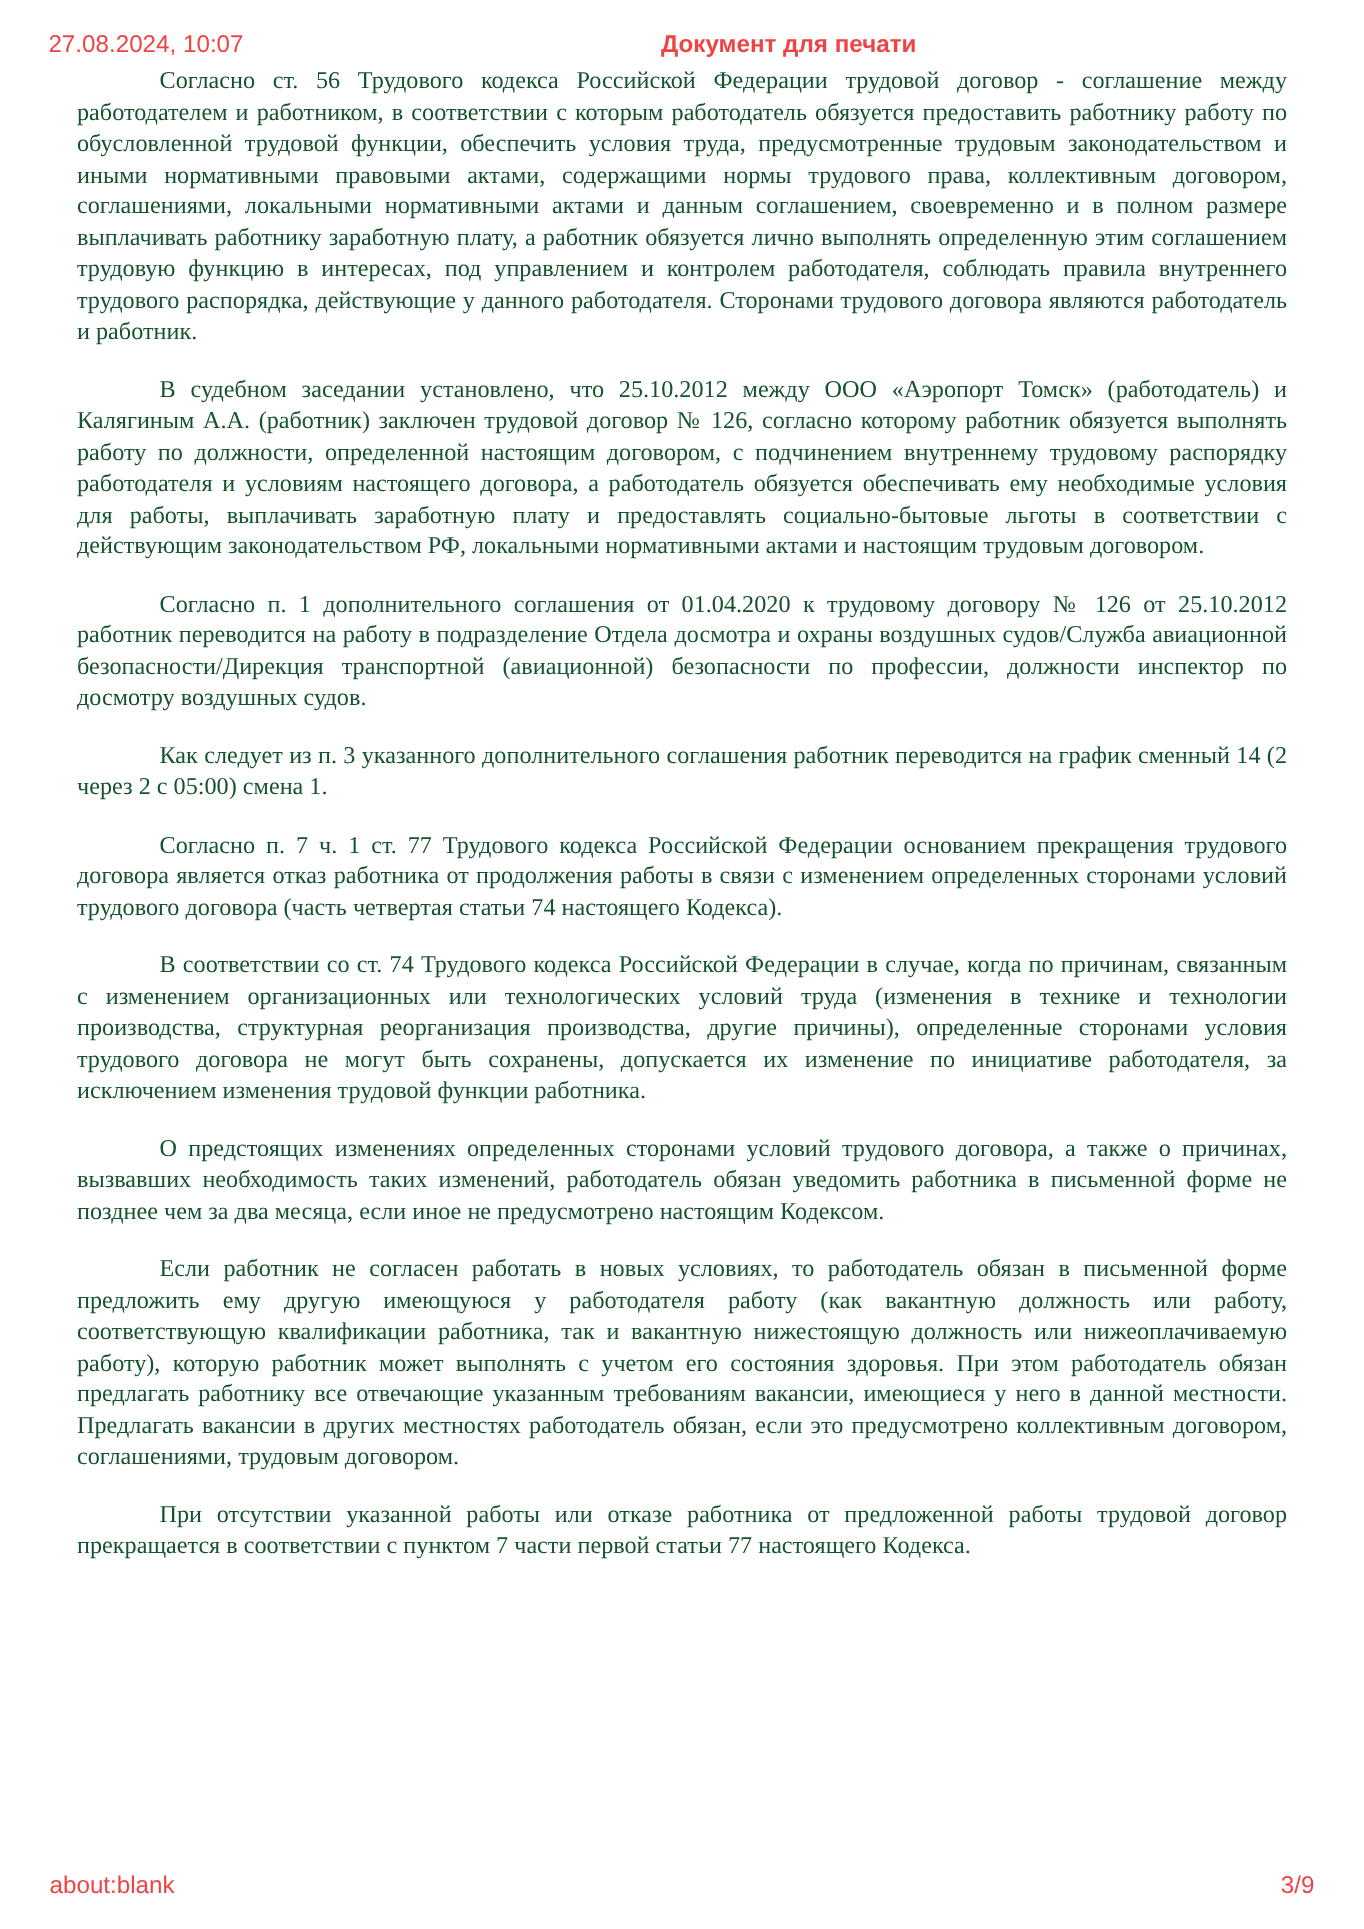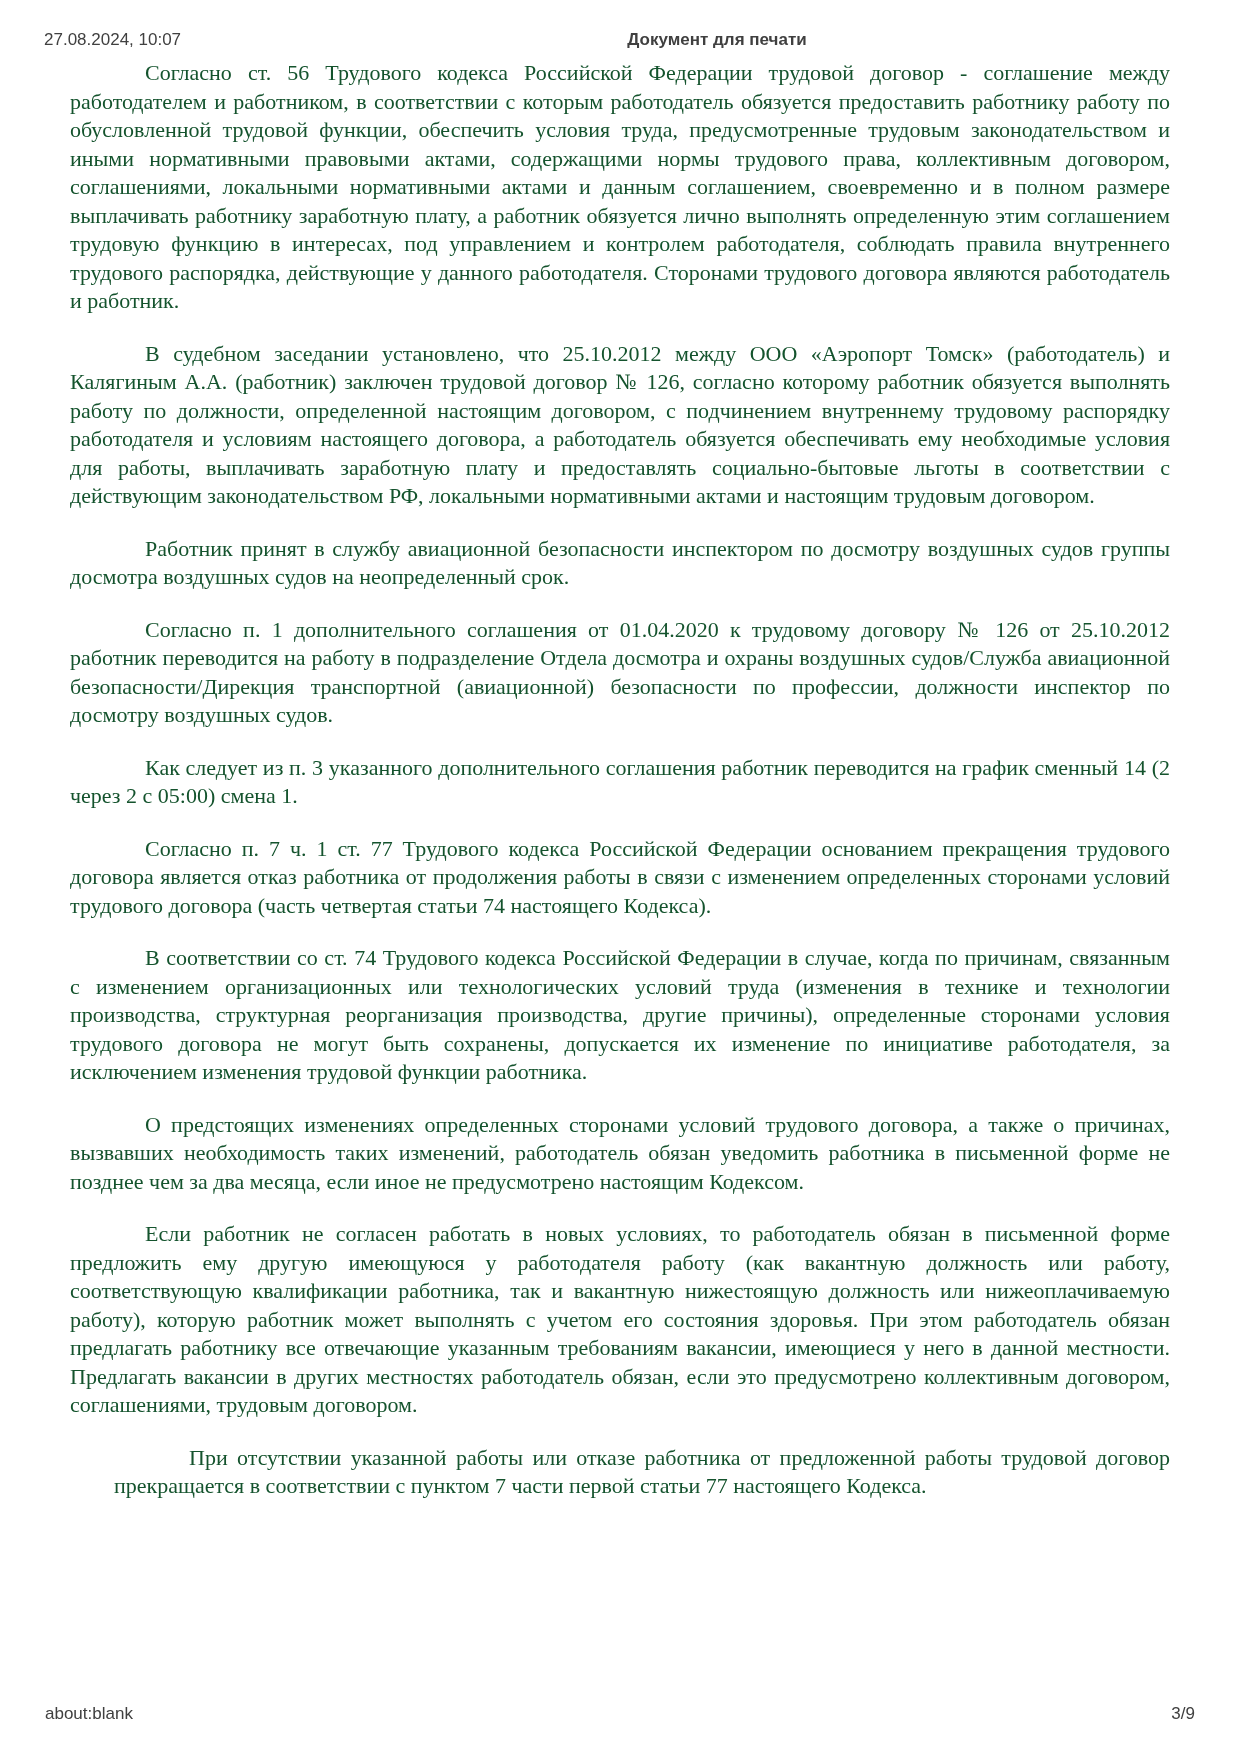--- a/index.html
+++ b/index.html
@@ -11,23 +11,23 @@
     position: relative;
     width: 1240px;
     height: 1754px;
     background: #ffffff;
     color: #000000;
     overflow: hidden;
   }
   .print-meta {
     position: absolute;
     font-family: "Liberation Sans", sans-serif;
-    font-size: 17px;
+    font-size: 22px;
     line-height: 20px;
-    color: #404040;
+    color: #ef4444;
     white-space: nowrap;
   }
   .print-datetime { left: 44px; top: 30px; }
   .print-title   { left: 717px; top: 30px; transform: translateX(-50%); font-weight: bold; }
   .footer-url    { left: 45px;  top: 1704px; text-align: right; }
   .footer-page   { right: 45px; top: 1704px; text-align: left; }
 
   .doc-content {
     position: absolute;
     left: 70px;
@@ -36,35 +36,34 @@
     font-family: "Liberation Serif", serif;
     font-size: 22px;
     line-height: 28.5px;
     color: #14532d;
   }
   .doc-content p {
     margin: 0 0 24px 0;
     text-indent: 75px;
     text-align: justify;
   }
-  .doc-content p:last-child { margin-bottom: 0; margin-left: 44px; }
+  .doc-content p:last-child { margin-bottom: 0; }
 </style>
 </head>
 <body>
 
 <div class="page">
 
   <div class="print-meta print-datetime">27.08.2024, 10:07</div>
 
   <div class="print-meta print-title">Документ для печати</div>
 
   <div class="doc-content">
     <p>Согласно ст. 56 Трудового кодекса Российской Федерации трудовой договор - соглашение между работодателем и работником, в соответствии с которым работодатель обязуется предоставить работнику работу по обусловленной трудовой функции, обеспечить условия труда, предусмотренные трудовым законодательством и иными нормативными правовыми актами, содержащими нормы трудового права, коллективным договором, соглашениями, локальными нормативными актами и данным соглашением, своевременно и в полном размере выплачивать работнику заработную плату, а работник обязуется лично выполнять определенную этим соглашением трудовую функцию в интересах, под управлением и контролем работодателя, соблюдать правила внутреннего трудового распорядка, действующие у данного работодателя. Сторонами трудового договора являются работодатель и работник.</p>
     <p>В судебном заседании установлено, что 25.10.2012 между ООО «Аэропорт Томск» (работодатель) и Калягиным А.А. (работник) заключен трудовой договор № 126, согласно которому работник обязуется выполнять работу по должности, определенной настоящим договором, с подчинением внутреннему трудовому распорядку работодателя и условиям настоящего договора, а работодатель обязуется обеспечивать ему необходимые условия для работы, выплачивать заработную плату и предоставлять социально-бытовые льготы в соответствии с действующим законодательством РФ, локальными нормативными актами и настоящим трудовым договором.</p>
-    <p>Работник принят в службу авиационной безопасности инспектором по досмотру воздушных судов группы досмотра воздушных судов на неопределенный срок.</p>
     <p>Согласно п. 1 дополнительного соглашения от 01.04.2020 к трудовому договору № 126 от 25.10.2012 работник переводится на работу в подразделение Отдела досмотра и охраны воздушных судов/Служба авиационной безопасности/Дирекция транспортной (авиационной) безопасности по профессии, должности инспектор по досмотру воздушных судов.</p>
     <p>Как следует из п. 3 указанного дополнительного соглашения работник переводится на график сменный 14 (2 через 2 с 05:00) смена 1.</p>
     <p>Согласно п. 7 ч. 1 ст. 77 Трудового кодекса Российской Федерации основанием прекращения трудового договора является отказ работника от продолжения работы в связи с изменением определенных сторонами условий трудового договора (часть четвертая статьи 74 настоящего Кодекса).</p>
     <p>В соответствии со ст. 74 Трудового кодекса Российской Федерации в случае, когда по причинам, связанным с изменением организационных или технологических условий труда (изменения в технике и технологии производства, структурная реорганизация производства, другие причины), определенные сторонами условия трудового договора не могут быть сохранены, допускается их изменение по инициативе работодателя, за исключением изменения трудовой функции работника.</p>
     <p>О предстоящих изменениях определенных сторонами условий трудового договора, а также о причинах, вызвавших необходимость таких изменений, работодатель обязан уведомить работника в письменной форме не позднее чем за два месяца, если иное не предусмотрено настоящим Кодексом.</p>
     <p>Если работник не согласен работать в новых условиях, то работодатель обязан в письменной форме предложить ему другую имеющуюся у работодателя работу (как вакантную должность или работу, соответствующую квалификации работника, так и вакантную нижестоящую должность или нижеоплачиваемую работу), которую работник может выполнять с учетом его состояния здоровья. При этом работодатель обязан предлагать работнику все отвечающие указанным требованиям вакансии, имеющиеся у него в данной местности. Предлагать вакансии в других местностях работодатель обязан, если это предусмотрено коллективным договором, соглашениями, трудовым договором.</p>
     <p>При отсутствии указанной работы или отказе работника от предложенной работы трудовой договор прекращается в соответствии с пунктом 7 части первой статьи 77 настоящего Кодекса.</p>
   </div>
 
   <div class="print-meta footer-url">about:blank</div>

